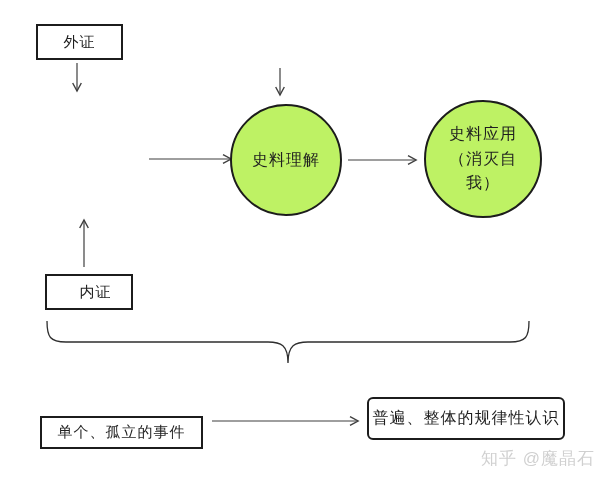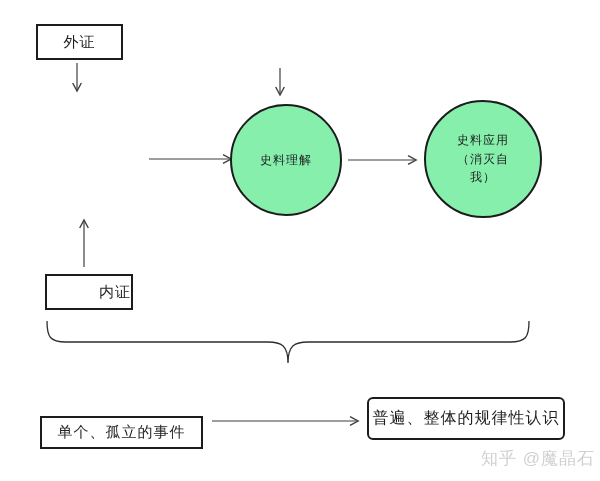--- a/index.html
+++ b/index.html
@@ -21,30 +21,30 @@
     background:#ffffff;
     display:flex;align-items:center;justify-content:center;
     font-size:15px;
     letter-spacing:1px;
   }
   .circle{
     position:absolute;
     box-sizing:border-box;
     border:2px solid #1c1c1c;
     border-radius:50%;
-    background:#86efac;
+    background:#bef264;
     display:flex;align-items:center;justify-content:center;
-    font-size:12px;
+    font-size:16px;
     text-align:center;
     letter-spacing:1px;
   }
   .circle .lbl{white-space:pre-line;line-height:1.55;}
   #box-external{left:36px;top:24px;width:87px;height:36px;text-align:center;}
   #box-intuition{left:240px;top:35px;width:85px;height:31px;}
-  #box-internal{left:45px;top:274px;width:88px;height:36px;justify-content:flex-end;padding-left:13px;}
+  #box-internal{left:45px;top:274px;width:88px;height:36px;justify-content:center;padding-left:13px;}
   #box-single{left:40px;top:400px;width:163px;height:33px;margin-top:16px;}
   #box-universal{left:367px;top:397px;width:198px;height:43px;font-size:16px;border-radius:6px;}
   #circle-collection{left:26px;top:100px;width:112px;height:112px;}
   #circle-understanding{left:230px;top:104px;width:112px;height:112px;}
   #circle-application{left:424px;top:100px;width:118px;height:118px;}
   #watermark{
     position:absolute;left:450px;top:447px;width:145px;
     font-size:17px;color:#d0d0d0;text-align:right;letter-spacing:1px;
     font-family:Liberation Sans, sans-serif;
   }

